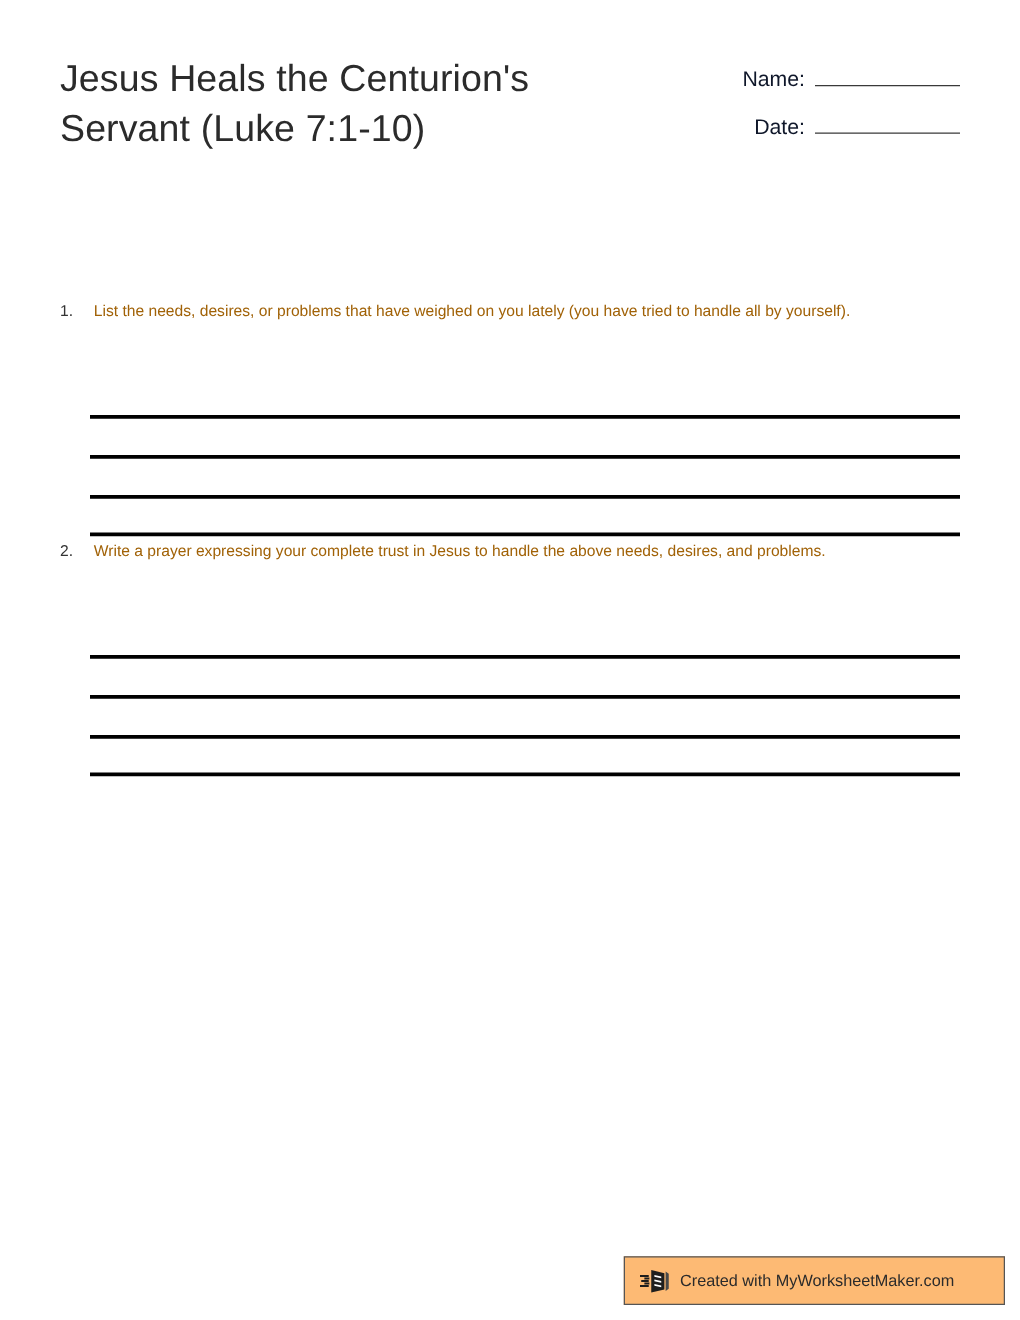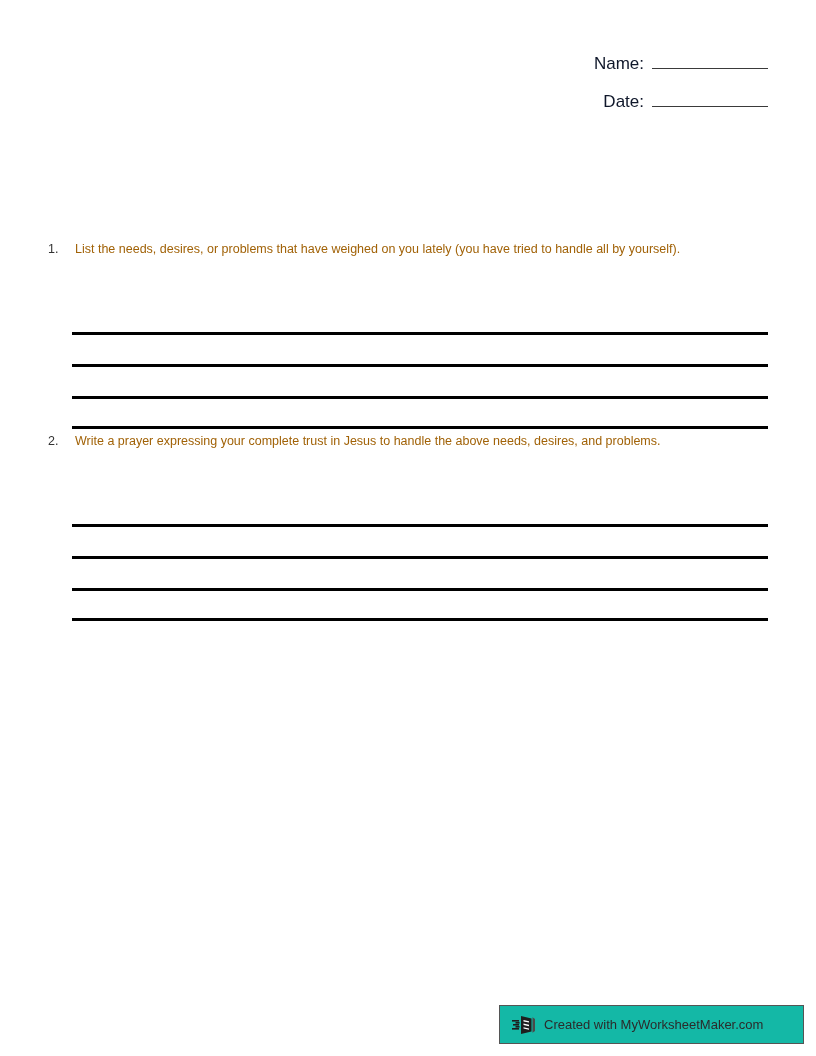--- a/index.html
+++ b/index.html
@@ -132,21 +132,21 @@
 
   
   .footer-badge {
     position: absolute;
     left: 499px;
     top: 1005px;
     width: 305px;
     height: 39px;
     box-sizing: border-box;
     border: 1.4px solid #555555;
-    background: #14b8a6;
+    background: #fdba74;
     display: flex;
     align-items: center;
     padding-left: 12px;
   }
   .badge-logo {
     width: 26px;
     height: 24px;
     flex: 0 0 26px;
     margin-right: 6px;
     display: block;
@@ -157,20 +157,21 @@
     font-weight: 400;
     white-space: nowrap;
   }
 </style>
 </head>
 <body>
 
 <div class="page">
 
   <div class="header">
+    <h1 class="title">Jesus Heals the Centurion's Servant (Luke 7:1-10)</h1>
 
     <div class="meta">
       <div class="meta-row">
         <span class="meta-label">Name:</span>
         <span class="meta-line"></span>
       </div>
       <div class="meta-row">
         <span class="meta-label">Date:</span>
         <span class="meta-line"></span>
       </div>

